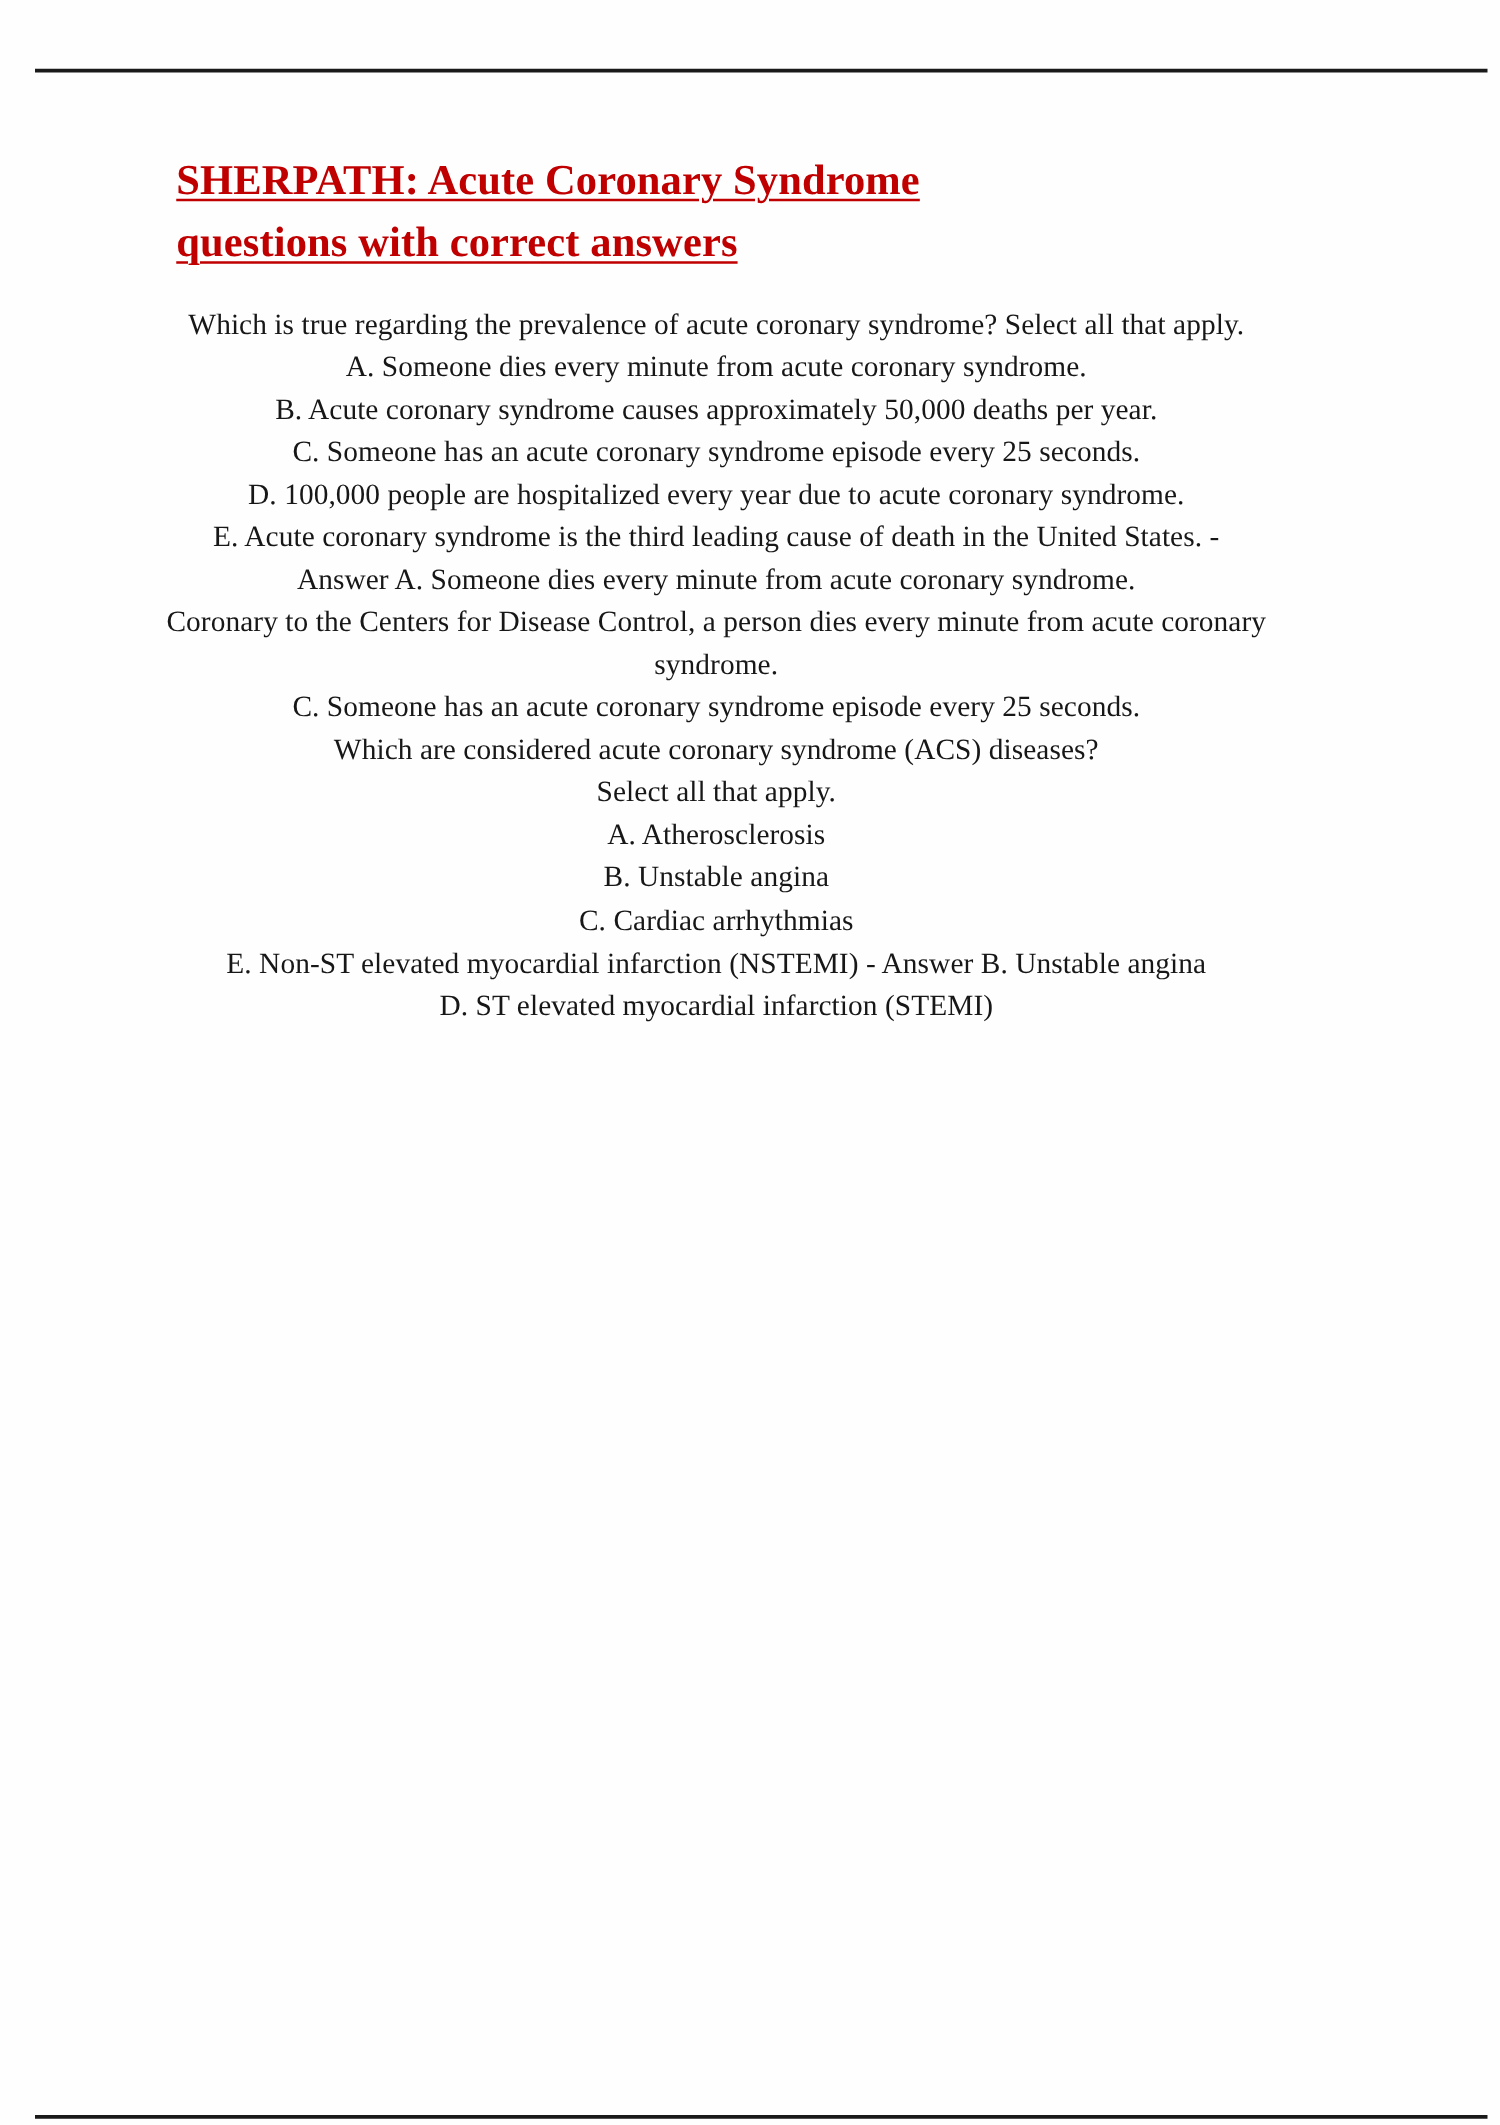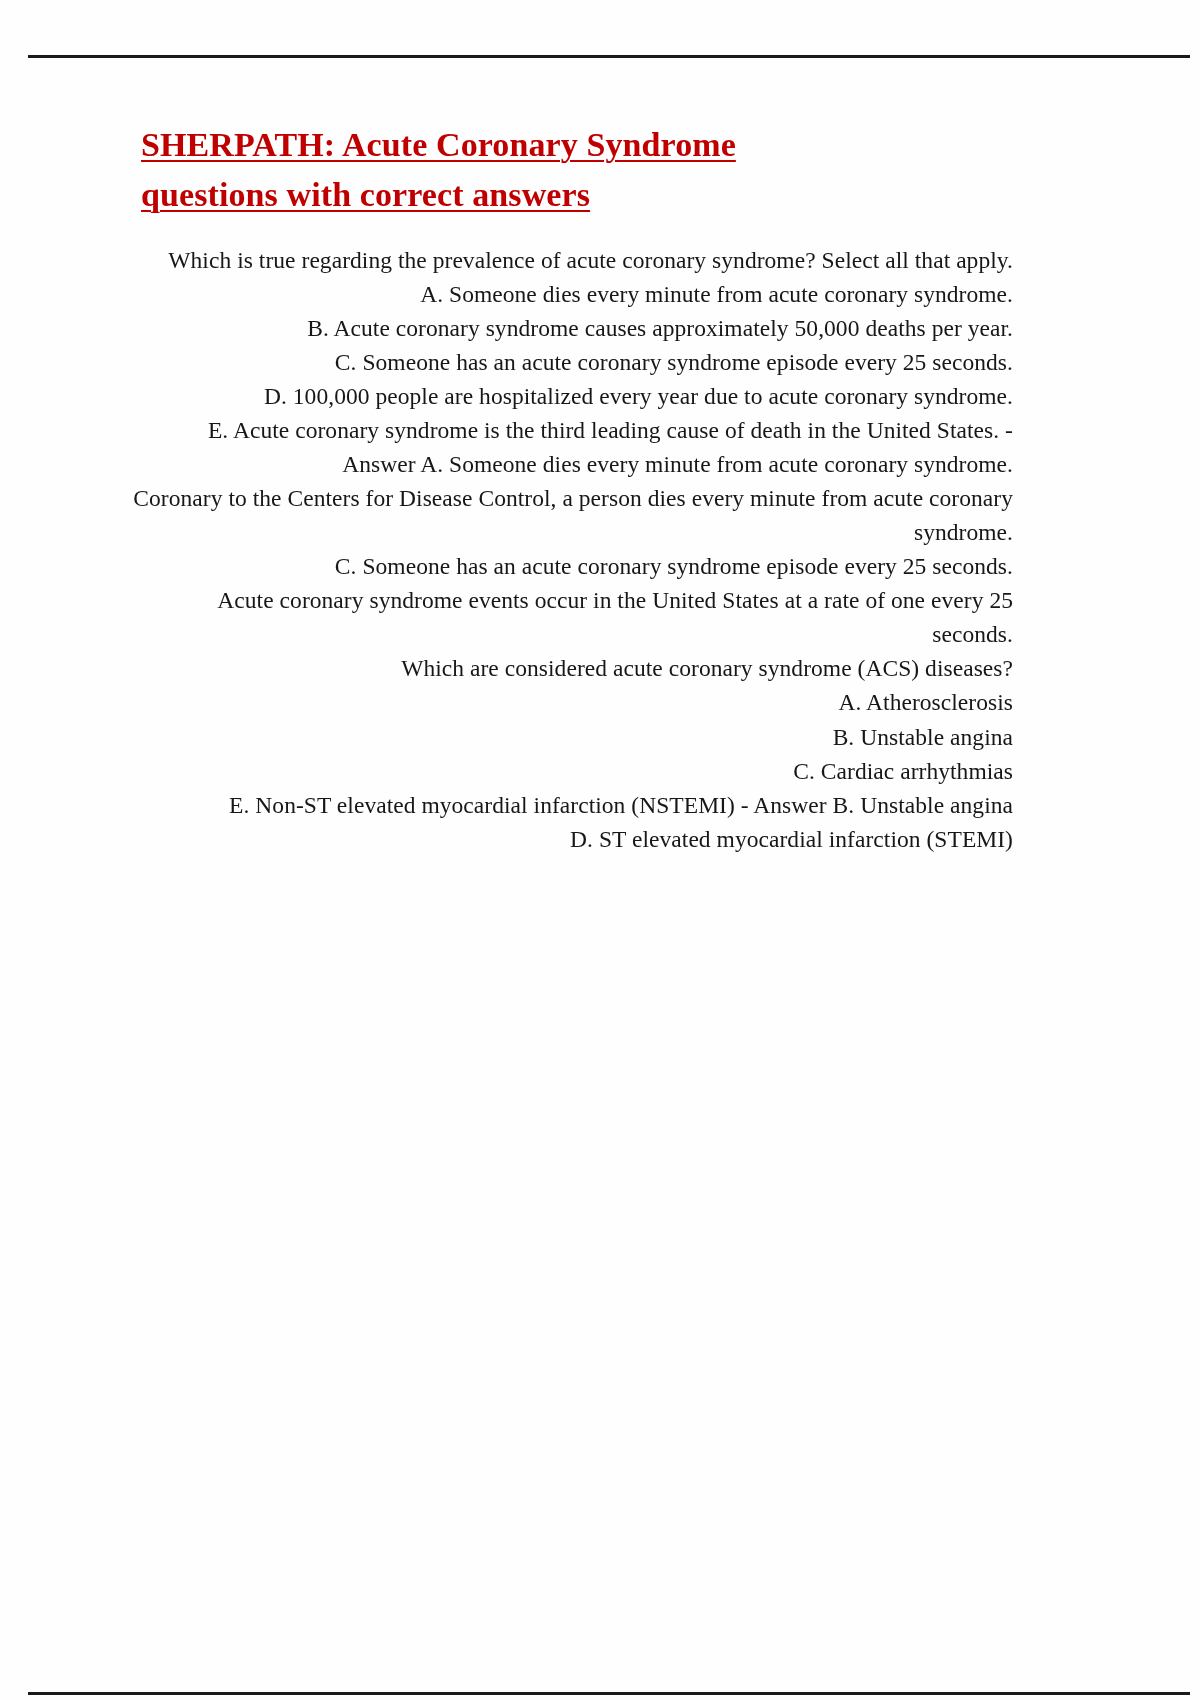--- a/index.html
+++ b/index.html
@@ -53,21 +53,21 @@
     text-decoration-thickness: 2px;
     text-underline-offset: 4px;
     padding: 0 8px;
   }
 
   p.para {
     margin: 0;
     color: #171717;
     font-size: 23.5px;
     line-height: 1.45;
-    text-align: right;
+    text-align: center;
     letter-spacing: 0.05px;
   }
 
   
   .gap-sm { margin-top: 20px; }
   .gap-md { margin-top: 26px; }
   .gap-lg { margin-top: 58px; }
   .gap-xl { margin-top: 78px; }
 
   .block { display: block; }
@@ -90,23 +90,23 @@
     <p class="para">Which is true regarding the prevalence of acute coronary syndrome? Select all that apply.</p>
 
     <p class="para gap-xl">A. Someone dies every minute from acute coronary syndrome.</p>
     <p class="para gap-md">B. Acute coronary syndrome causes approximately 50,000 deaths per year.</p>
     <p class="para gap-md">C. Someone has an acute coronary syndrome episode every 25 seconds.</p>
     <p class="para gap-md">D. 100,000 people are hospitalized every year due to acute coronary syndrome.</p>
     <p class="para gap-md">E. Acute coronary syndrome is the third leading cause of death in the United States. - Answer   A. Someone dies every minute from acute coronary syndrome.</p>
 
     <p class="para gap-sm">Coronary to the Centers for Disease Control, a person dies every minute from acute coronary syndrome.</p>
     <p class="para gap-lg">C. Someone has an acute coronary syndrome episode every 25 seconds.</p>
-    <p class="para gap-sm">Acute coronary syndrome events occur in the United States at a rate of one every 25 seconds.</p>
 
     <p class="para gap-lg">Which are considered acute coronary syndrome (ACS) diseases?</p>
+    <p class="para gap-sm">Select all that apply.</p>
 
     <p class="para gap-xl">A. Atherosclerosis</p>
     <p class="para gap-md">B. Unstable angina</p>
     <p class="para gap-md">C. Cardiac arrhythmias</p>
     <p class="para gap-md">E. Non-ST elevated myocardial infarction (NSTEMI) - Answer   B. Unstable angina</p>
     <p class="para gap-md">D. ST elevated myocardial infarction (STEMI)</p>
 
   </div>
 </div>
 

